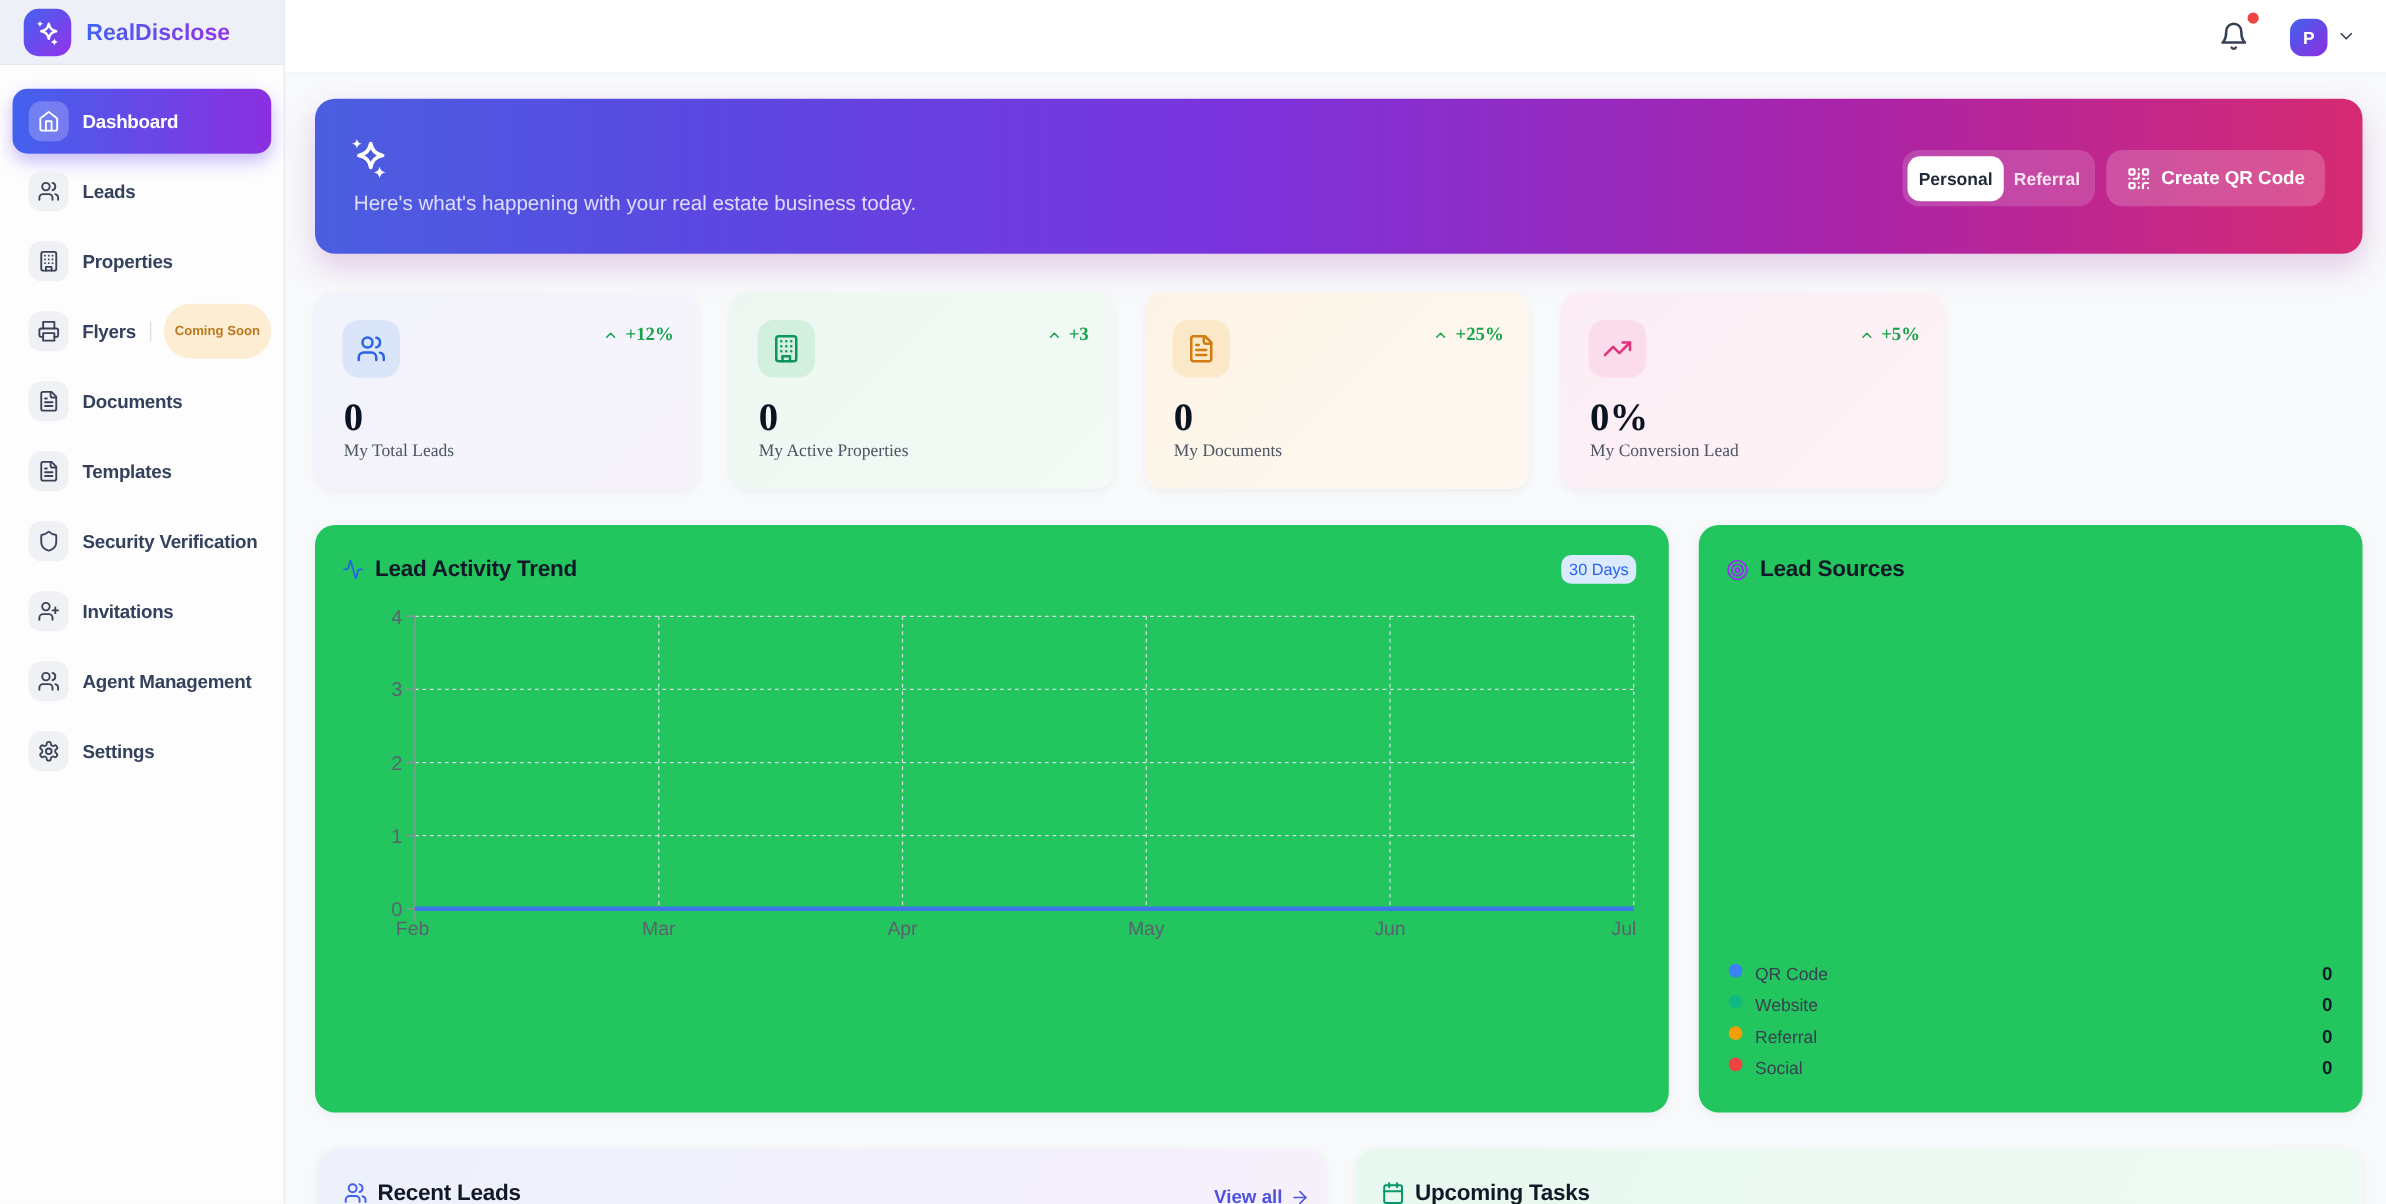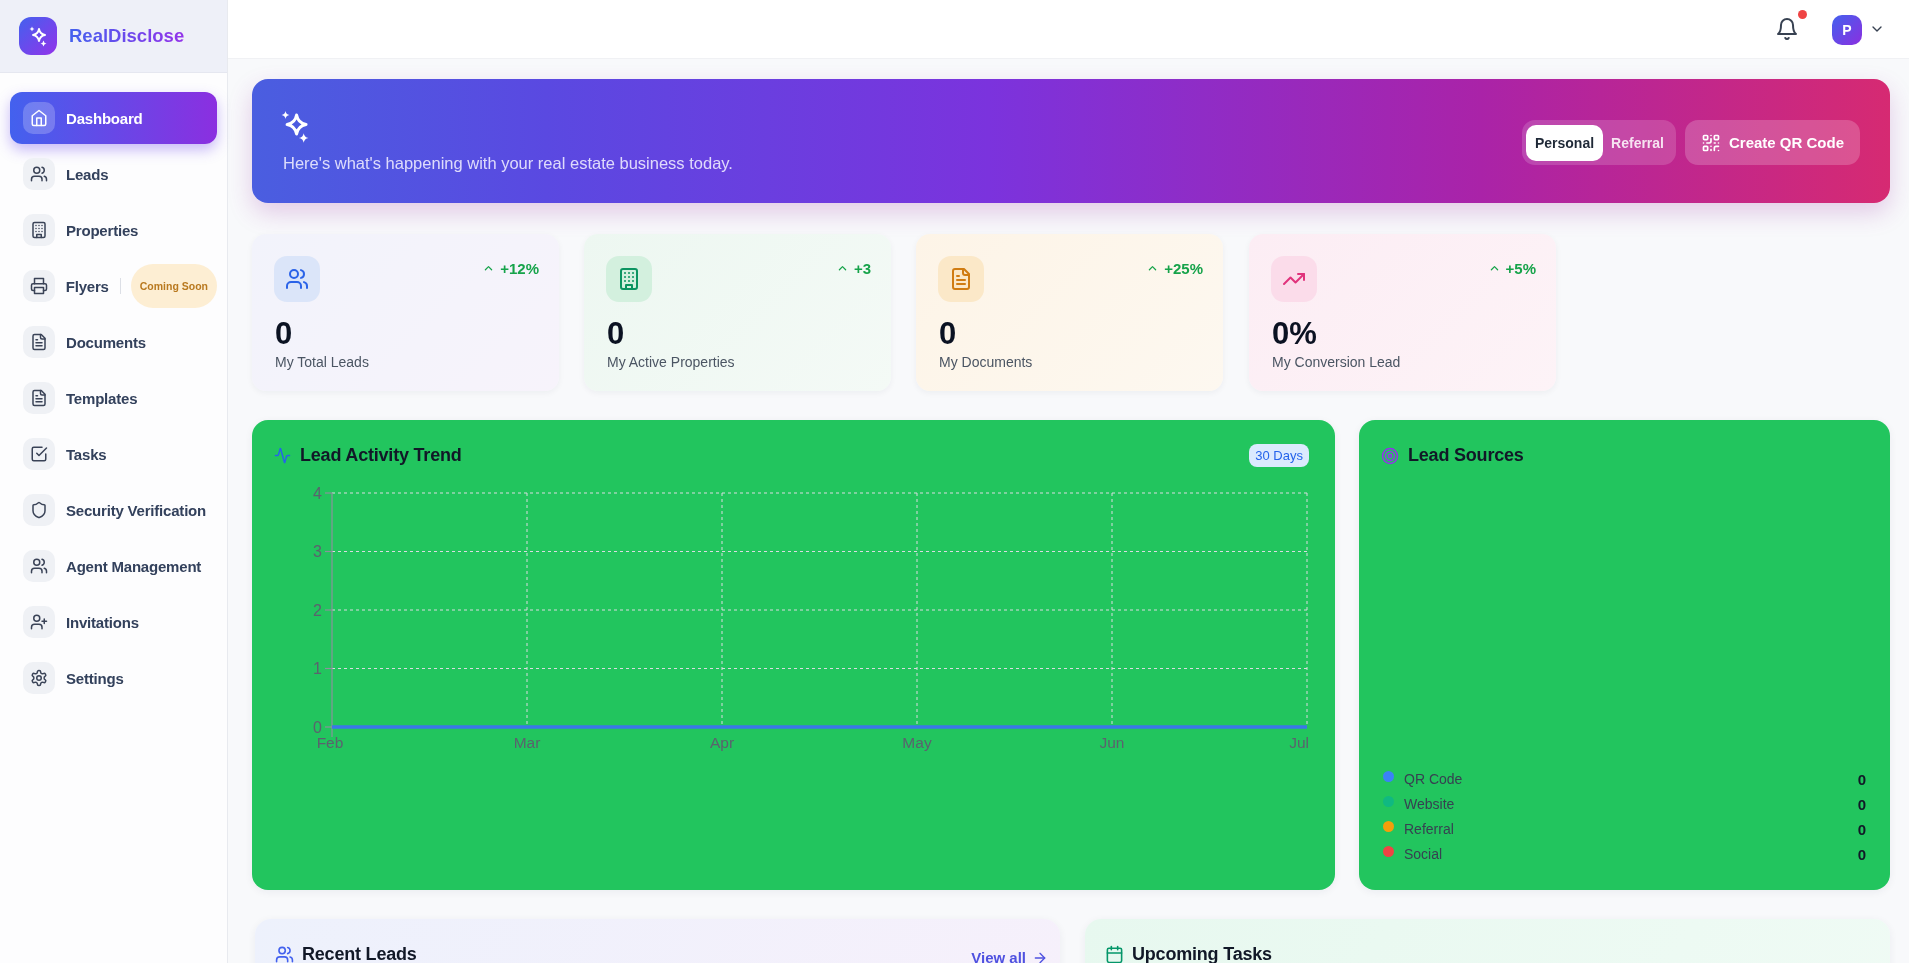--- a/index.html
+++ b/index.html
@@ -1,21 +1,21 @@
 <!DOCTYPE html>
 <html><head>
 <meta charset="utf-8">
 <style>
 * { margin:0; padding:0; box-sizing:border-box; }
 html,body { width:1909px; height:963px; overflow:hidden; background:#f8f9fb; font-family:"Liberation Sans", sans-serif; }
 svg.ic { fill:none; stroke:currentColor; stroke-width:2; stroke-linecap:round; stroke-linejoin:round; display:block; }
 
 
 #sidebar { position:absolute; left:0; top:0; width:228px; height:963px; background:#fdfdfe; border-right:1px solid #e8eaef; z-index:5; }
-#logo { height:73px; background:#eef0f8; border-bottom:1px solid #e5e7f0; display:flex; align-items:center; padding-left:19px; }
+#logo { height:52px; background:#eef0f8; border-bottom:1px solid #e5e7f0; display:flex; align-items:center; padding-left:19px; }
 #logo .sq { width:38px; height:38px; border-radius:12px; background:linear-gradient(135deg,#4361ee,#9333ea); display:flex; align-items:center; justify-content:center; color:#fff; }
 #logo .nm { margin-left:12px; font-size:18.5px; font-weight:bold; background:linear-gradient(90deg,#4361ee,#9333ea); -webkit-background-clip:text; background-clip:text; color:transparent; }
 #nav { padding:19px 10px 0 10px; }
 .nitem { display:flex; align-items:center; height:52px; margin-bottom:4px; border-radius:12px; padding-left:13px; color:#33415c; font-size:15px; font-weight:600; white-space:nowrap; letter-spacing:-0.2px; }
 .nitem .chip { width:32px; height:32px; border-radius:10px; background:#eff1f5; display:flex; align-items:center; justify-content:center; color:#3a4357; }
 .nitem .lbl { margin-left:11px; }
 .nitem.active { background:linear-gradient(90deg,#4361ee,#8b2fe0); color:#fff; box-shadow:0 6px 14px rgba(99,60,235,.35); }
 .nitem.active .chip { background:rgba(255,255,255,.22); color:#fff; }
 .badge-soon { margin-left:10px; background:#fdeed3; color:#b9791f; font-size:10.5px; font-weight:600; padding:16px 9px; border-radius:999px; white-space:nowrap; letter-spacing:0; }
 .sep { width:1px; height:16px; background:#dcdfe6; margin-left:11px; }
@@ -32,21 +32,21 @@
 #banner h1 { position:absolute; left:66px; top:30px; font-size:32px; font-weight:bold; letter-spacing:.2px; }
 #banner .spark { position:absolute; left:24px; top:28px; }
 #banner .sub { position:absolute; left:31px; top:75px; font-size:16.5px; color:rgba(240,238,255,.88); }
 #toggle { position:absolute; right:214px; top:41px; height:45px; background:rgba(255,255,255,.16); border-radius:13px; display:flex; align-items:center; padding:4px; }
 #toggle .on { background:#fff; color:#1f2937; border-radius:10px; padding:10px 9px; font-size:14px; font-weight:600; }
 #toggle .off { color:rgba(255,255,255,.85); padding:10px 8px; font-size:14px; font-weight:600; }
 #qrbtn { position:absolute; right:30px; top:41px; height:45px; background:rgba(255,255,255,.2); border-radius:13px; display:flex; align-items:center; padding:0 16px; font-size:15px; font-weight:bold; color:#fff; }
 #qrbtn svg { margin-right:8px; }
 
 
-.stat { position:absolute; top:234px; width:307px; height:157px; border-radius:14px; box-shadow:0 2px 6px rgba(20,30,60,.05); }
+.stat { position:absolute; top:234px; width:307px; height:157px; border-radius:14px; box-shadow:0 2px 6px rgba(20,30,60,.05);font-family:Liberation Serif, serif; }
 .stat .chip2 { position:absolute; left:22px; top:22px; width:46px; height:46px; border-radius:13px; display:flex; align-items:center; justify-content:center; }
 .stat .delta { position:absolute; right:20px; top:26px; font-size:15px; font-weight:600; color:#16a34a; display:flex; align-items:center; gap:4px; }
 .stat .val { position:absolute; left:23px; top:82px; font-size:31px; font-weight:bold; color:#0b1222; }
 .stat .lab { position:absolute; left:23px; top:120px; font-size:14px; color:#4b5563; }
 #st1 { left:252px; background:linear-gradient(135deg,#f2f3fb,#f7f3fb); }
 #st2 { left:584px; background:linear-gradient(135deg,#edf7f1,#f4faf6); }
 #st3 { left:916px; background:linear-gradient(135deg,#fdf4e7,#fdf8f0); }
 #st4 { left:1249px; background:linear-gradient(135deg,#fcedf4,#fdf3f7); }
 #st1 .chip2 { background:#dbe5f9; color:#2b63e8; }
 #st2 .chip2 { background:#d3f0de; color:#0c9461; }
@@ -146,55 +146,46 @@
             <path d="M10 9H8"></path>
             <path d="M16 13H8"></path>
             <path d="M16 17H8"></path>
           </svg>
         </span>
         <span class="lbl">Templates</span>
       </div>
     <div class="nitem">
         <span class="chip">
           <svg class="ic" width="18" height="18" viewBox="0 0 24 24">
-            <path d="m9 11 3 3L22 4"></path>
-            <path d="M21 12v7a2 2 0 0 1-2 2H5a2 2 0 0 1-2-2V5a2 2 0 0 1 2-2h11"></path>
-          </svg>
-        </span>
-        <span class="lbl">Tasks</span>
-      </div>
-    <div class="nitem">
-        <span class="chip">
-          <svg class="ic" width="18" height="18" viewBox="0 0 24 24">
             <path d="M20 13c0 5-3.5 7.5-7.66 8.95a1 1 0 0 1-.67-.01C7.5 20.5 4 18 4 13V6a1 1 0 0 1 1-1c2 0 4.5-1.2 6.24-2.72a1.17 1.17 0 0 1 1.52 0C14.51 3.81 17 5 19 5a1 1 0 0 1 1 1z"></path>
           </svg>
         </span>
         <span class="lbl">Security Verification</span>
+      </div>
+    <div class="nitem">
+        <span class="chip">
+          <svg class="ic" width="18" height="18" viewBox="0 0 24 24">
+            <path d="M16 21v-2a4 4 0 0 0-4-4H6a4 4 0 0 0-4 4v2"></path>
+            <circle cx="9" cy="7" r="4"></circle>
+            <path d="M19 8v6"></path>
+            <path d="M22 11h-6"></path>
+          </svg>
+        </span>
+        <span class="lbl">Invitations</span>
       </div>
     <div class="nitem">
         <span class="chip">
           <svg class="ic" width="18" height="18" viewBox="0 0 24 24">
             <path d="M16 21v-2a4 4 0 0 0-4-4H6a4 4 0 0 0-4 4v2"></path>
             <circle cx="9" cy="7" r="4"></circle>
             <path d="M22 21v-2a4 4 0 0 0-3-3.87"></path>
             <path d="M16 3.13a4 4 0 0 1 0 7.75"></path>
           </svg>
         </span>
         <span class="lbl">Agent Management</span>
-      </div>
-    <div class="nitem">
-        <span class="chip">
-          <svg class="ic" width="18" height="18" viewBox="0 0 24 24">
-            <path d="M16 21v-2a4 4 0 0 0-4-4H6a4 4 0 0 0-4 4v2"></path>
-            <circle cx="9" cy="7" r="4"></circle>
-            <path d="M19 8v6"></path>
-            <path d="M22 11h-6"></path>
-          </svg>
-        </span>
-        <span class="lbl">Invitations</span>
       </div>
     <div class="nitem">
         <span class="chip">
           <svg class="ic" width="18" height="18" viewBox="0 0 24 24">
             <path d="M12.22 2h-.44a2 2 0 0 0-2 2v.18a2 2 0 0 1-1 1.73l-.43.25a2 2 0 0 1-2 0l-.15-.08a2 2 0 0 0-2.73.73l-.22.38a2 2 0 0 0 .73 2.73l.15.1a2 2 0 0 1 1 1.72v.51a2 2 0 0 1-1 1.74l-.15.09a2 2 0 0 0-.73 2.73l.22.38a2 2 0 0 0 2.73.73l.15-.08a2 2 0 0 1 2 0l.43.25a2 2 0 0 1 1 1.73V20a2 2 0 0 0 2 2h.44a2 2 0 0 0 2-2v-.18a2 2 0 0 1 1-1.73l.43-.25a2 2 0 0 1 2 0l.15.08a2 2 0 0 0 2.73-.73l.22-.39a2 2 0 0 0-.73-2.73l-.15-.08a2 2 0 0 1-1-1.74v-.5a2 2 0 0 1 1-1.74l.15-.09a2 2 0 0 0 .73-2.73l-.22-.38a2 2 0 0 0-2.73-.73l-.15.08a2 2 0 0 1-2 0l-.43-.25a2 2 0 0 1-1-1.73V4a2 2 0 0 0-2-2z"></path>
             <circle cx="12" cy="12" r="3"></circle>
           </svg>
         </span>
         <span class="lbl">Settings</span>
       </div>

